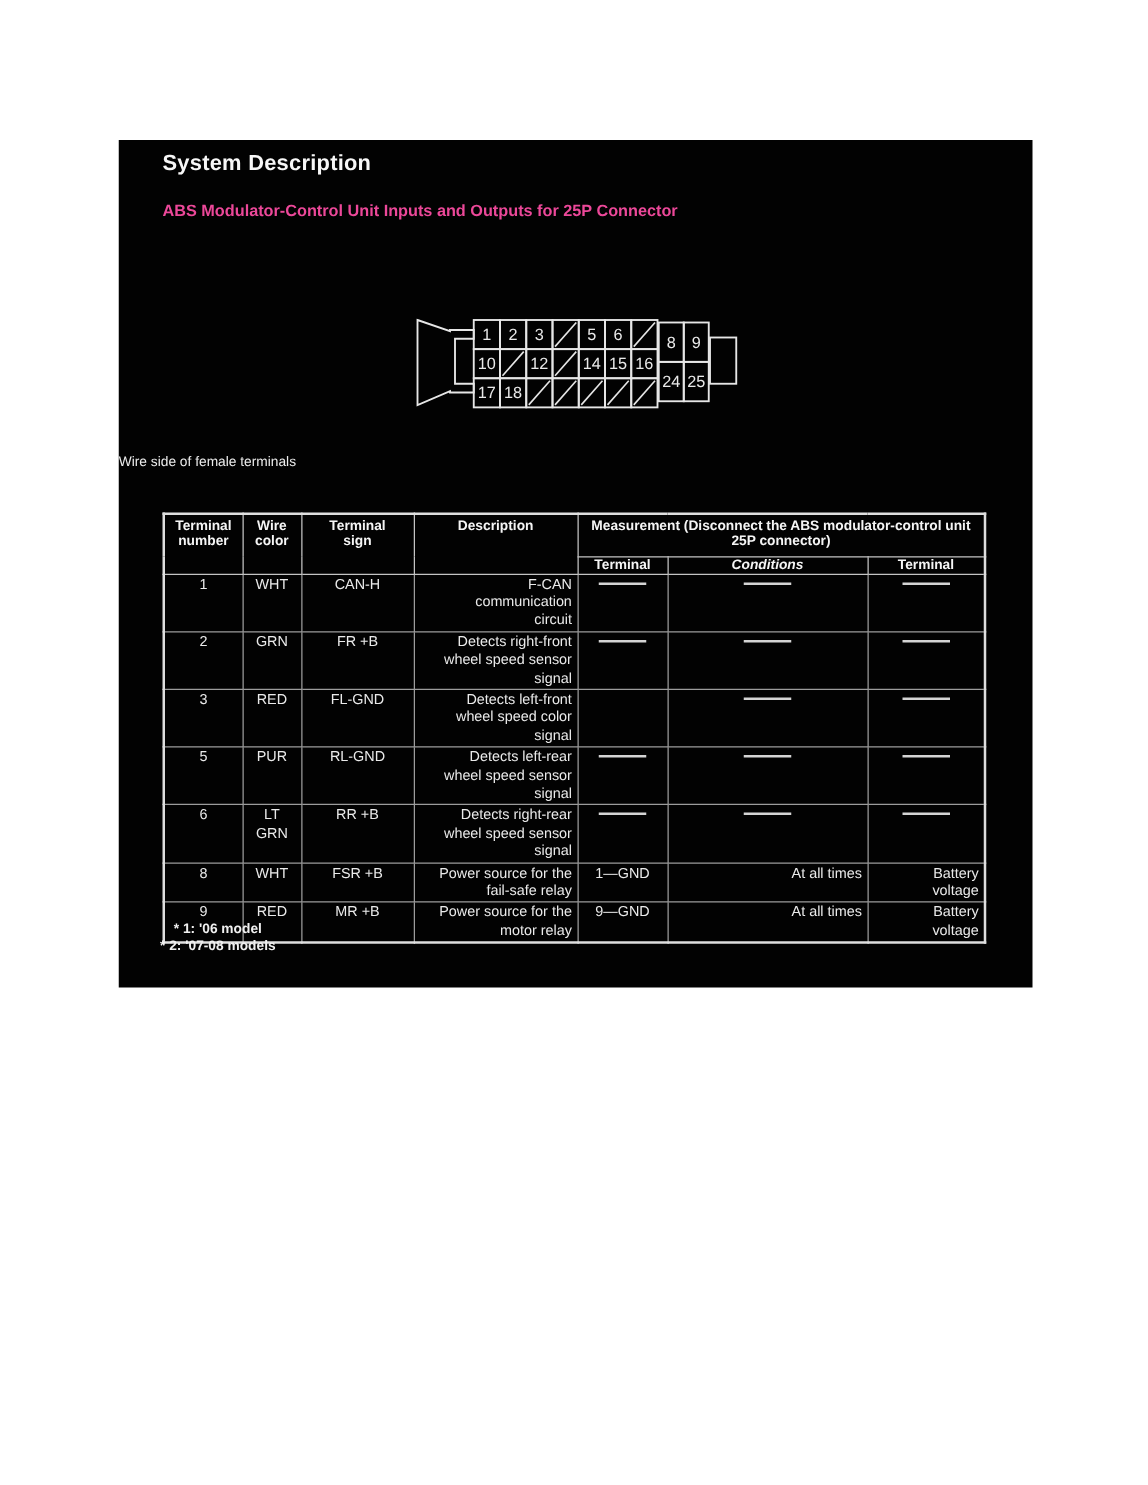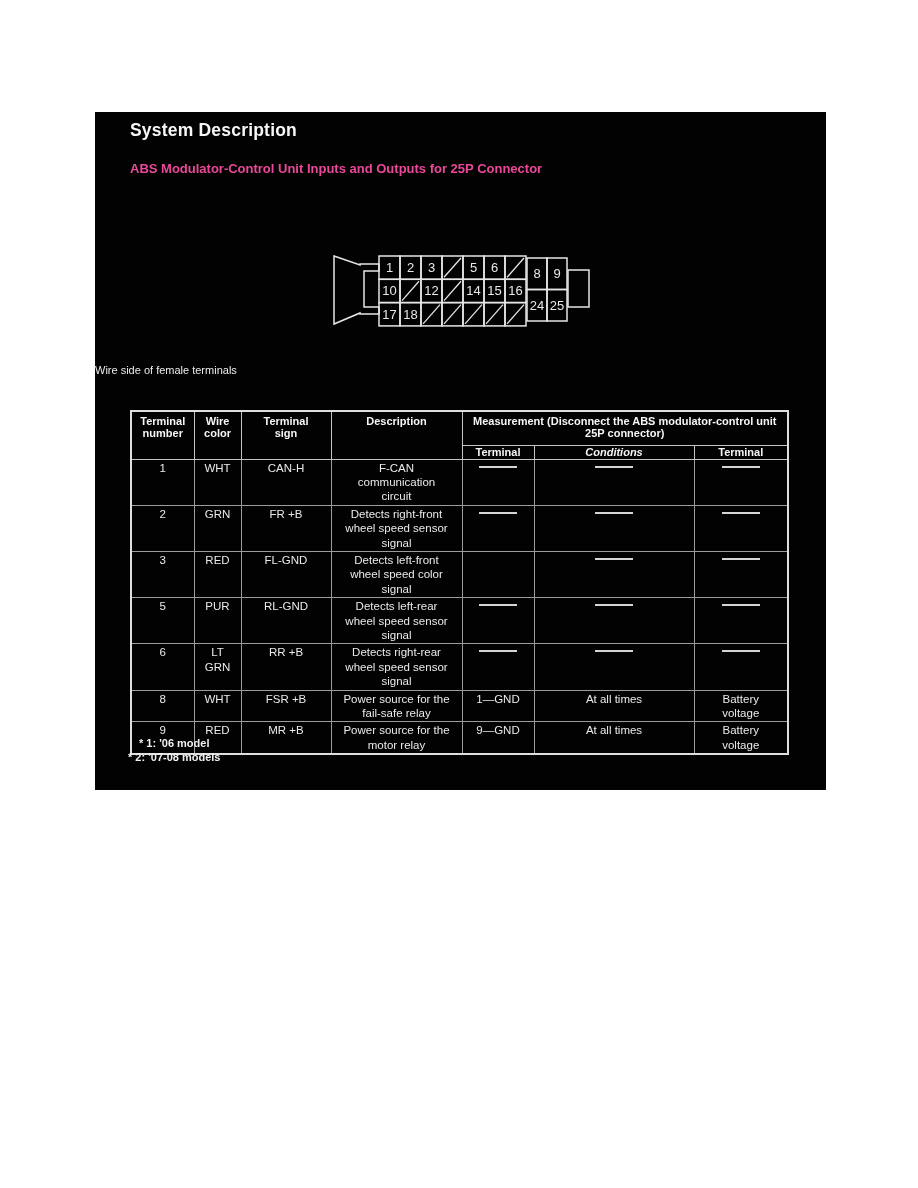--- a/index.html
+++ b/index.html
@@ -84,21 +84,21 @@
     text-align: center;
     padding-top: 3px;
     border-color: #c4c4c4;
   }
   .io-table td {
     font-size: 11.5px;
     line-height: 14.4px;
     color: #eaeaea;
   }
   .td-center { text-align: center; }
-  .td-left { text-align: center; }
+  .td-left { text-align: right; }
   .dash {
     width: 38px;
     height: 2px;
     background: #d4d4d4;
     margin: 5px auto 0 auto;
   }
   .footnotes {
     position: absolute;
     left: 33px;
     top: 625px;

